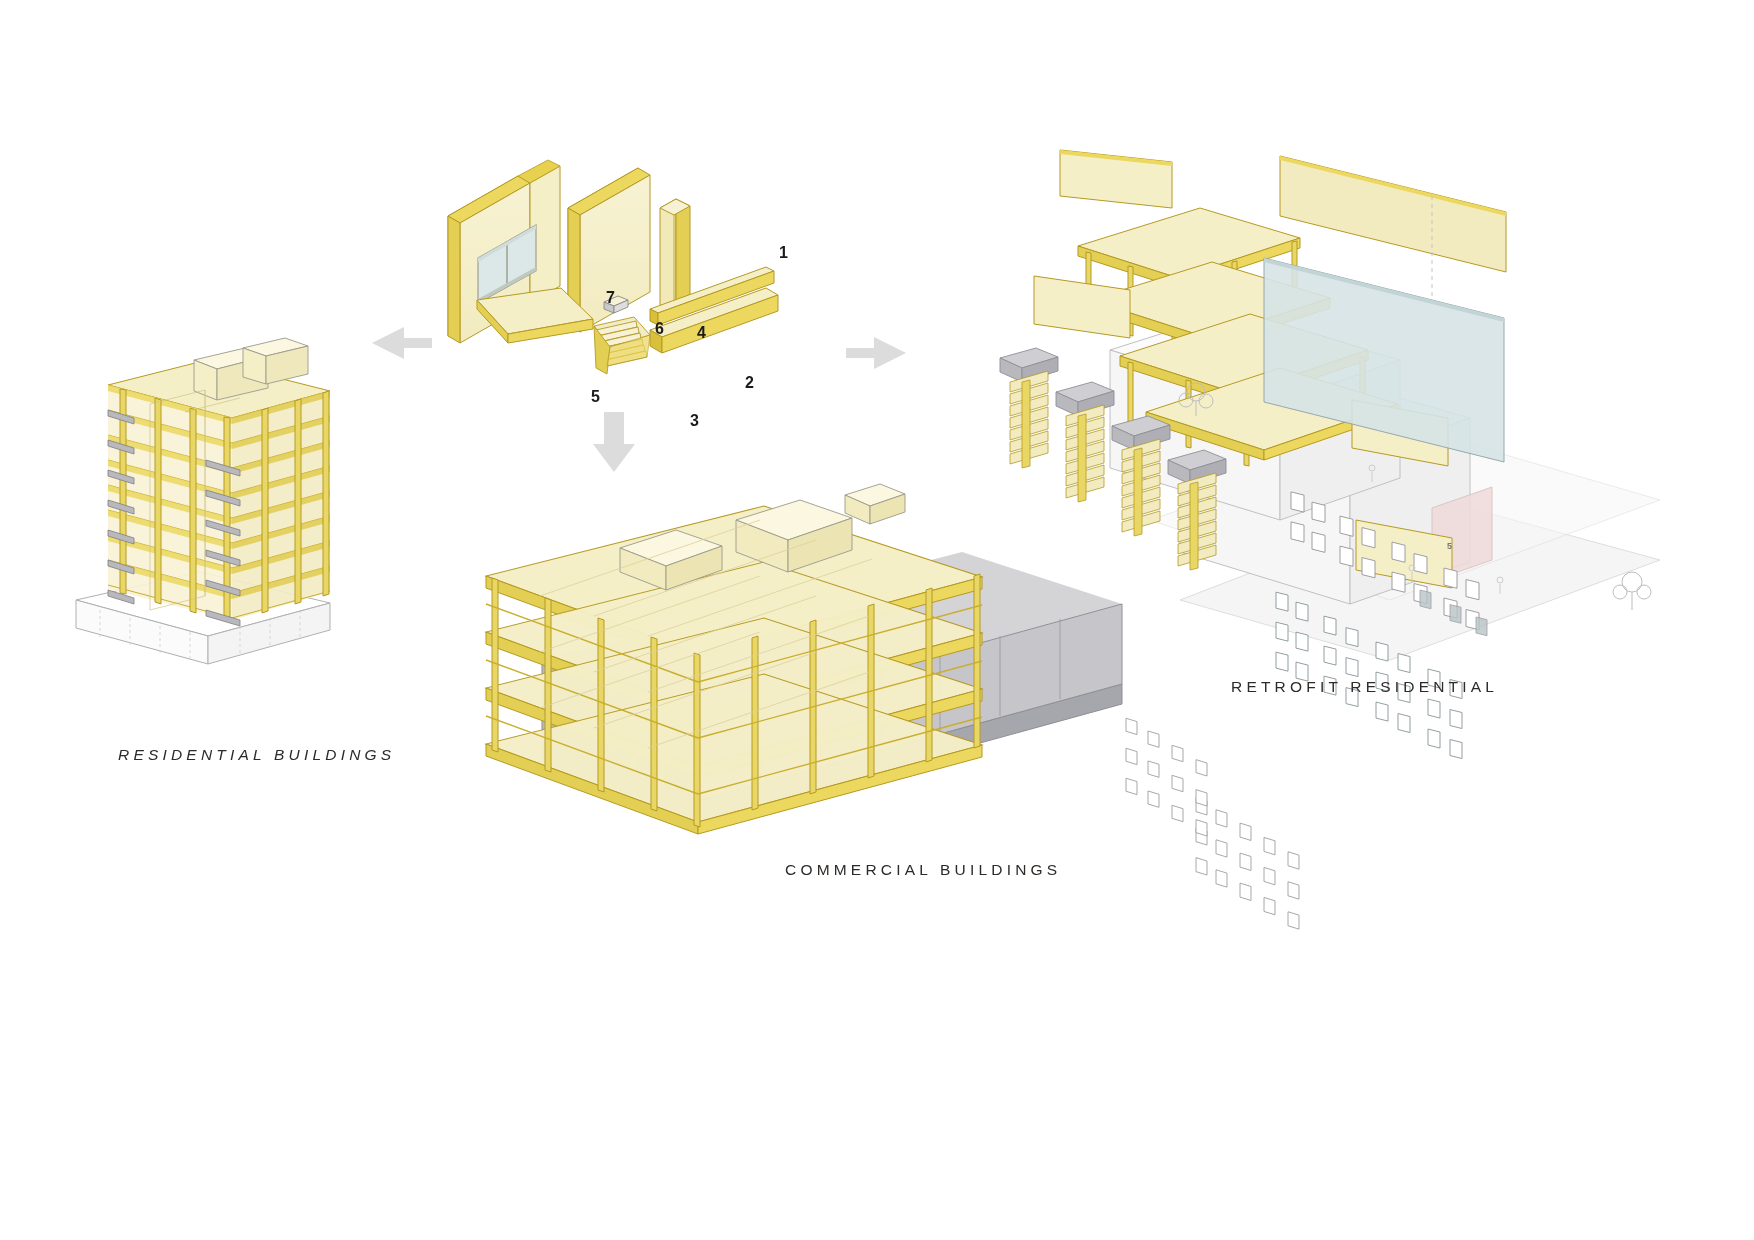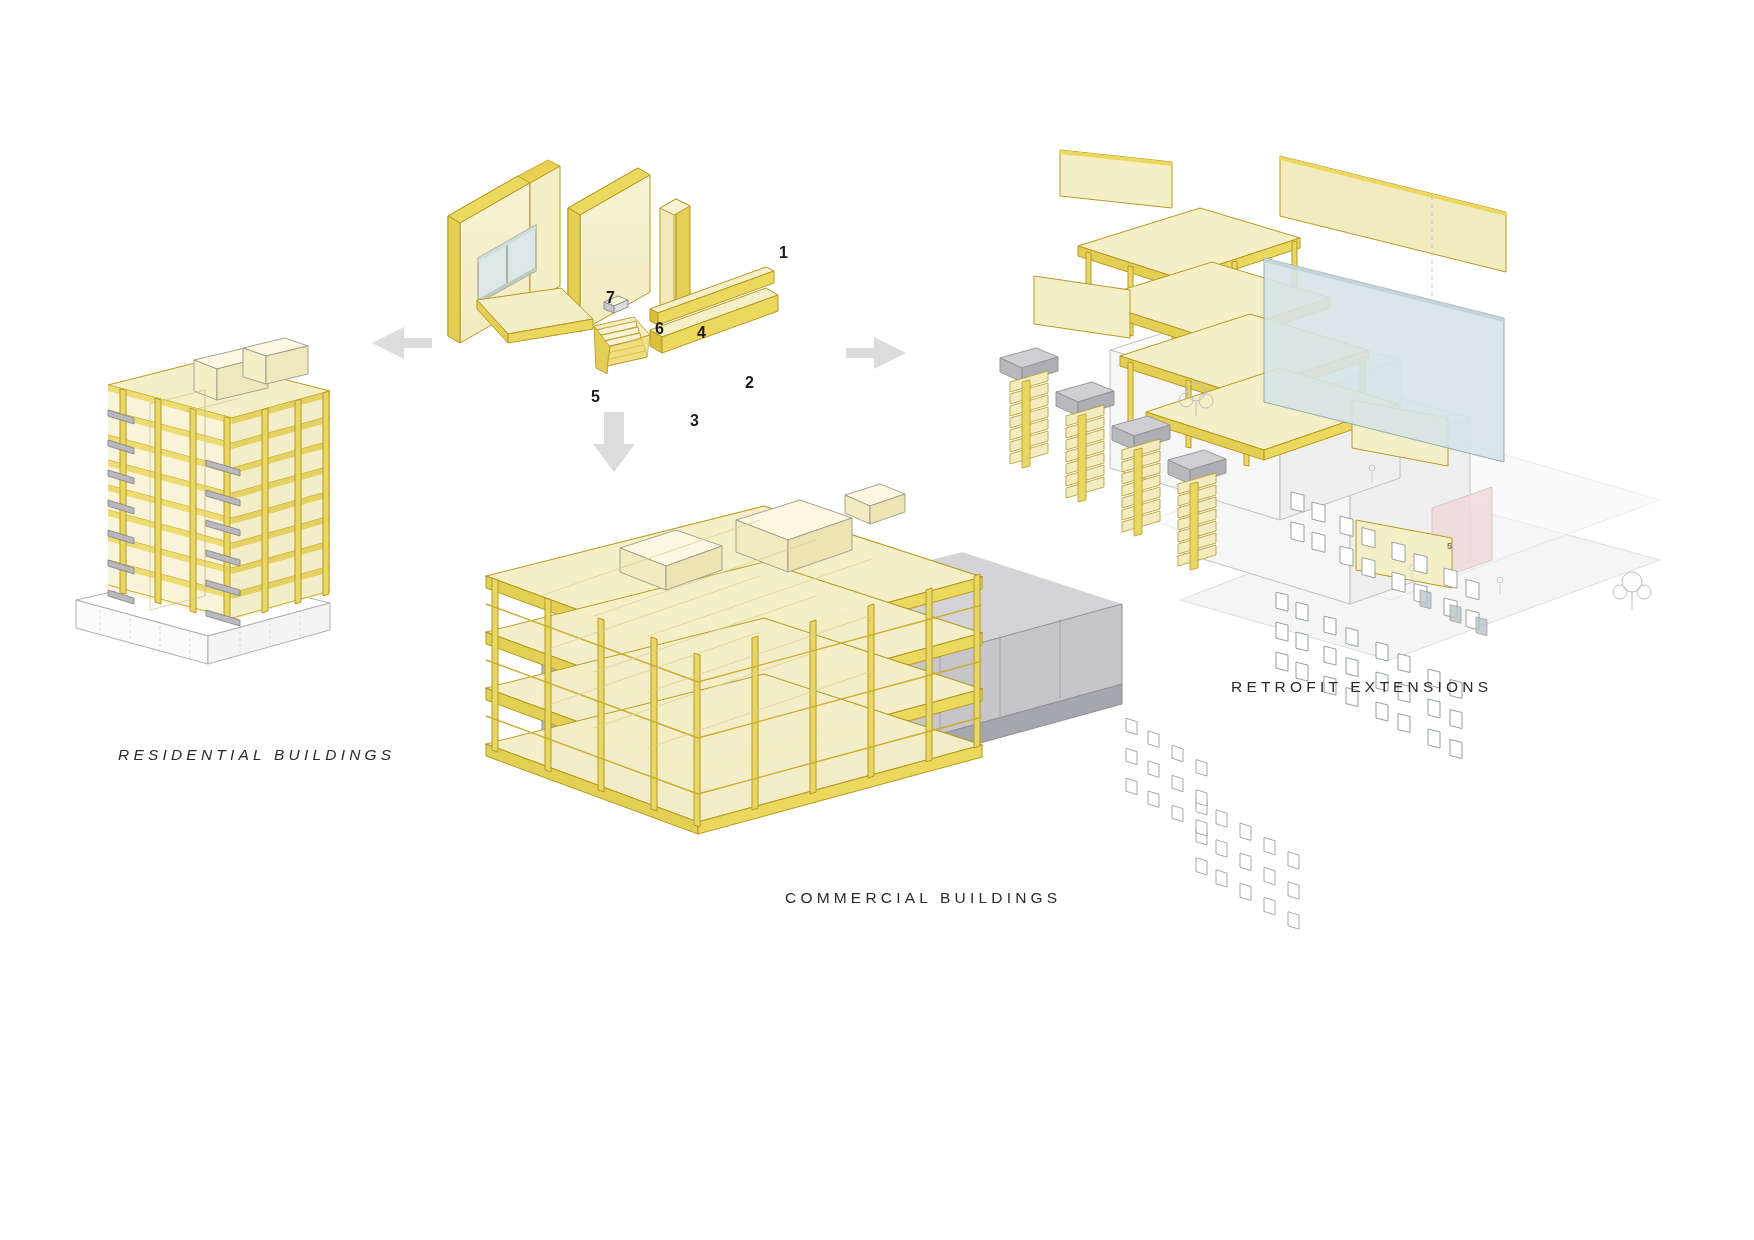--- a/index.html
+++ b/index.html
@@ -3,21 +3,21 @@
 <meta charset="utf-8">
 <style>
   html,body{margin:0;padding:0;background:#ffffff;}
   body{width:1754px;height:1240px;position:relative;overflow:hidden;
        font-family:"Liberation Sans", sans-serif;color:#231f20;}
   .stage{position:absolute;left:0;top:0;width:1754px;height:1240px;}
   svg{display:block;}
   .cap{position:absolute;font-size:15.5px;letter-spacing:4.2px;color:#2d2a28;
        font-weight:400;white-space:nowrap;}
   #cap-res{left:118px;top:746px;font-style:italic;}
-  #cap-com{left:785px;top:861px;margin-top:28px;}
+  #cap-com{left:785px;top:861px;}
   #cap-ret{left:1231px;top:678px;}
   #main-title{position:absolute;left:645px;top:913px;font-size:35px;font-weight:700;
        letter-spacing:4.5px;color:#111111;white-space:nowrap;}
   .num{position:absolute;font-size:16px;font-weight:600;color:#1b1b1b;}
   .num.sm{font-size:9px;font-weight:700;}
 </style>
 </head>
 <body>
 
 <div class="stage">
@@ -566,21 +566,21 @@
       <circle cx="1500" cy="580" r="3"></circle>
           <path d="M1500 584 L1500 594"></path>
       <circle cx="1372" cy="468" r="3"></circle>
           <path d="M1372 472 L1372 482"></path>
     </g>
   </g>
 </svg>
 
 <div class="cap" id="cap-res">RESIDENTIAL BUILDINGS</div>
 <div class="cap" id="cap-com">COMMERCIAL BUILDINGS</div>
-<div class="cap" id="cap-ret">RETROFIT EXTENSIONS</div>
+<div class="cap" id="cap-ret">RETROFIT RESIDENTIAL</div>
 
 
 <div class="num" style="left:606px;top:289px;">7</div>
 <div class="num" style="left:655px;top:320px;">6</div>
 <div class="num" style="left:779px;top:244px;">1</div>
 <div class="num" style="left:697px;top:324px;">4</div>
 <div class="num" style="left:745px;top:374px;">2</div>
 <div class="num" style="left:591px;top:388px;">5</div>
 <div class="num" style="left:690px;top:412px;">3</div>
 <div class="num sm" style="left:1447px;top:541px;color:#777;">5</div>

